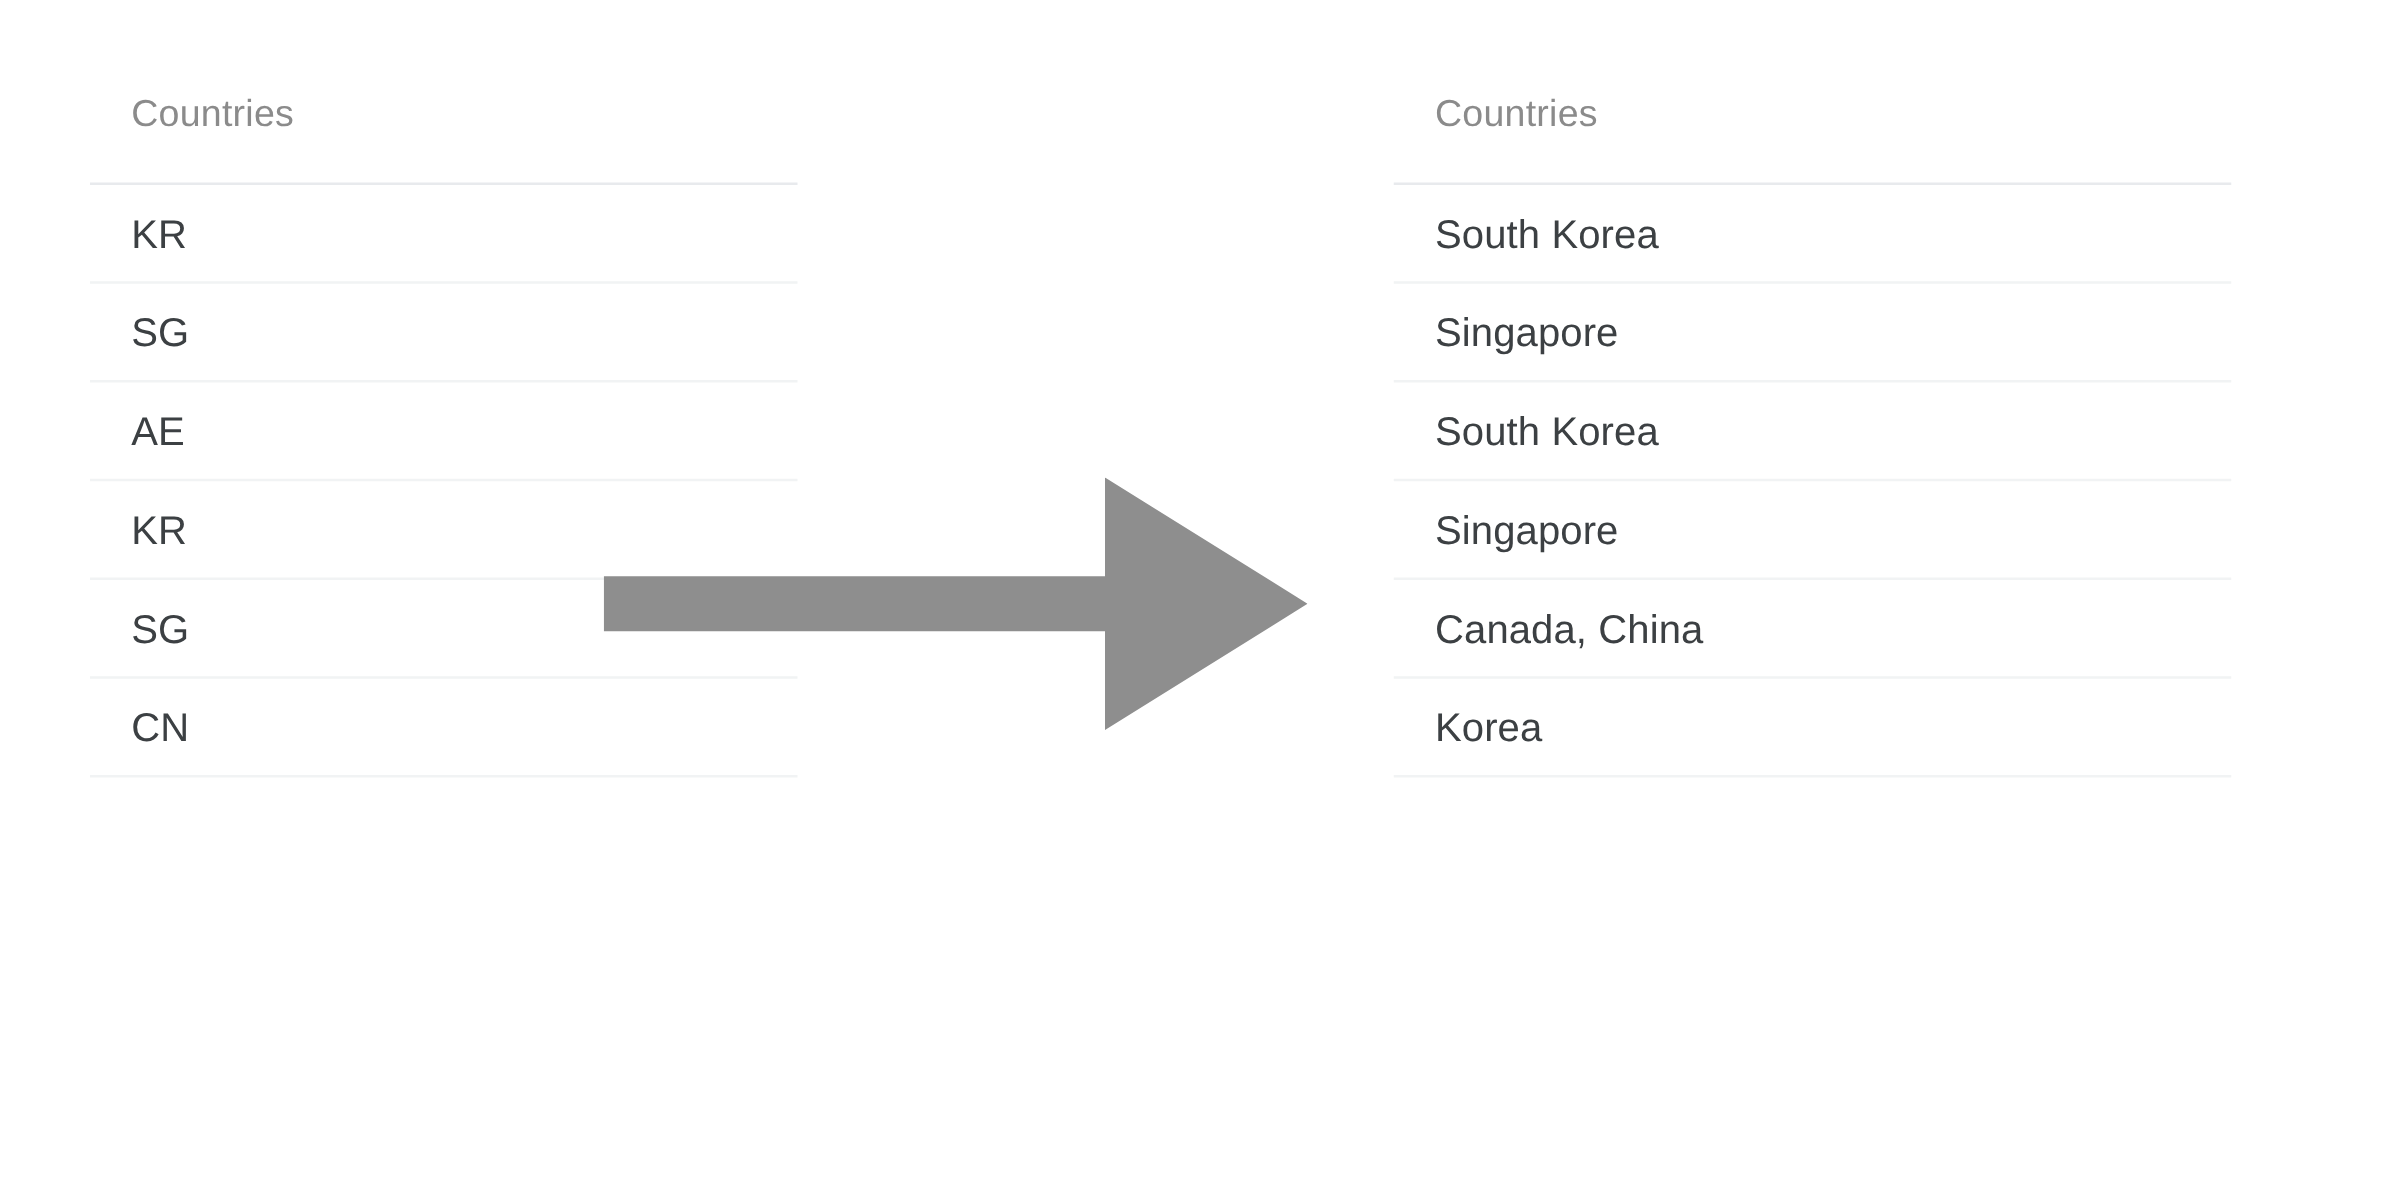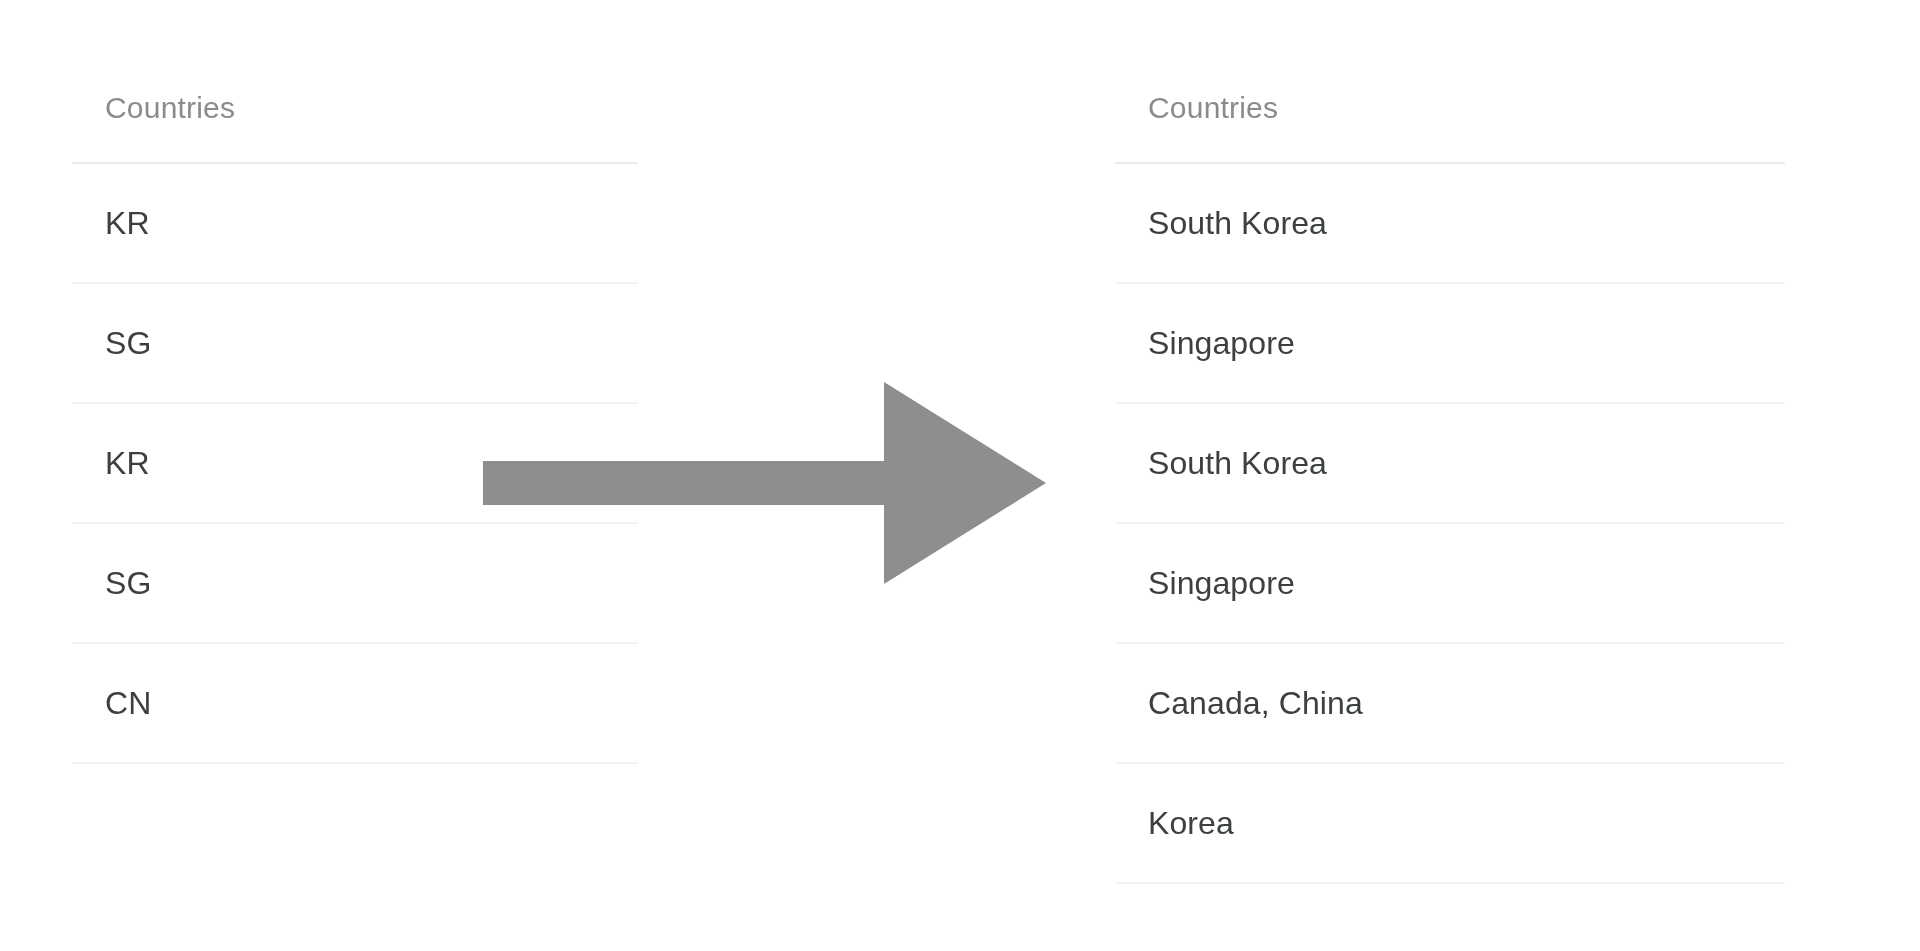--- a/index.html
+++ b/index.html
@@ -18,21 +18,21 @@
 
   .stage {
     position: relative;
     width: 1920px;
     height: 951px;
   }
 
   
   .panel {
     position: absolute;
-    top: 16px;
+    top: 0;
   }
   .panel-left  { left: 72px;   width: 566px; }
   .panel-right { left: 1115px; width: 670px; }
 
   .col-header {
     height: 148px;
     box-sizing: border-box;
     display: flex;
     align-items: center;
     border-bottom: 2px solid #e8eaed;
@@ -40,21 +40,21 @@
     padding-top: 38px;
   }
   .col-header-label {
     font-size: 30px;
     color: #8b8b8b;
     letter-spacing: 0.2px;
     line-height: 1;
   }
 
   .row {
-    height: 120px;
+    height: 79px;
     box-sizing: border-box;
     display: flex;
     align-items: center;
     border-bottom: 2px solid #f1f3f4;
     padding-left: 33px;
   }
   .row-value {
     font-size: 32px;
     color: #3c4043;
     letter-spacing: 0.1px;
@@ -81,20 +81,23 @@
   <div class="panel panel-left">
     <div class="col-header">
       <span class="col-header-label">Countries</span>
     </div>
 
     <div class="row">
       <span class="row-value">KR</span>
     </div>
     <div class="row">
       <span class="row-value">SG</span>
+    </div>
+    <div class="row">
+      <span class="row-value">AE</span>
     </div>
     <div class="row">
       <span class="row-value">KR</span>
     </div>
     <div class="row">
       <span class="row-value">SG</span>
     </div>
     <div class="row">
       <span class="row-value">CN</span>
     </div>

